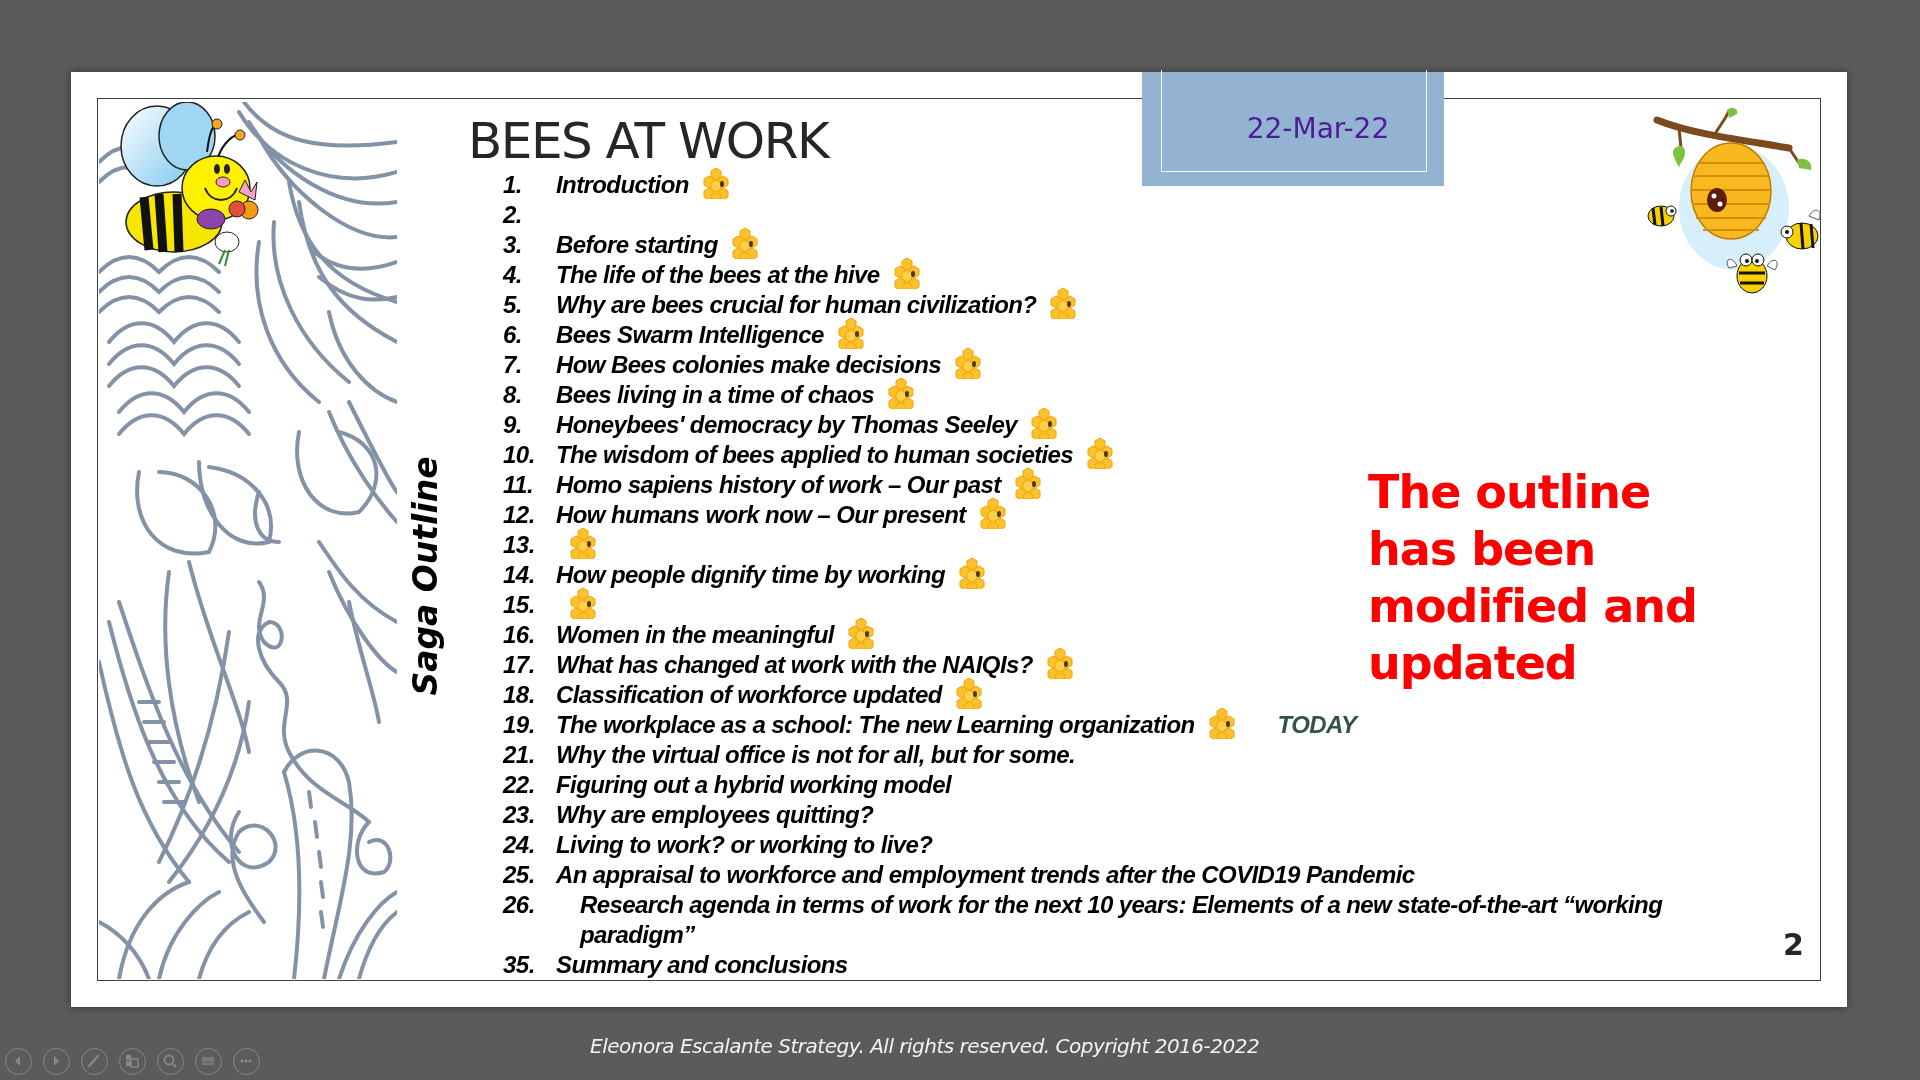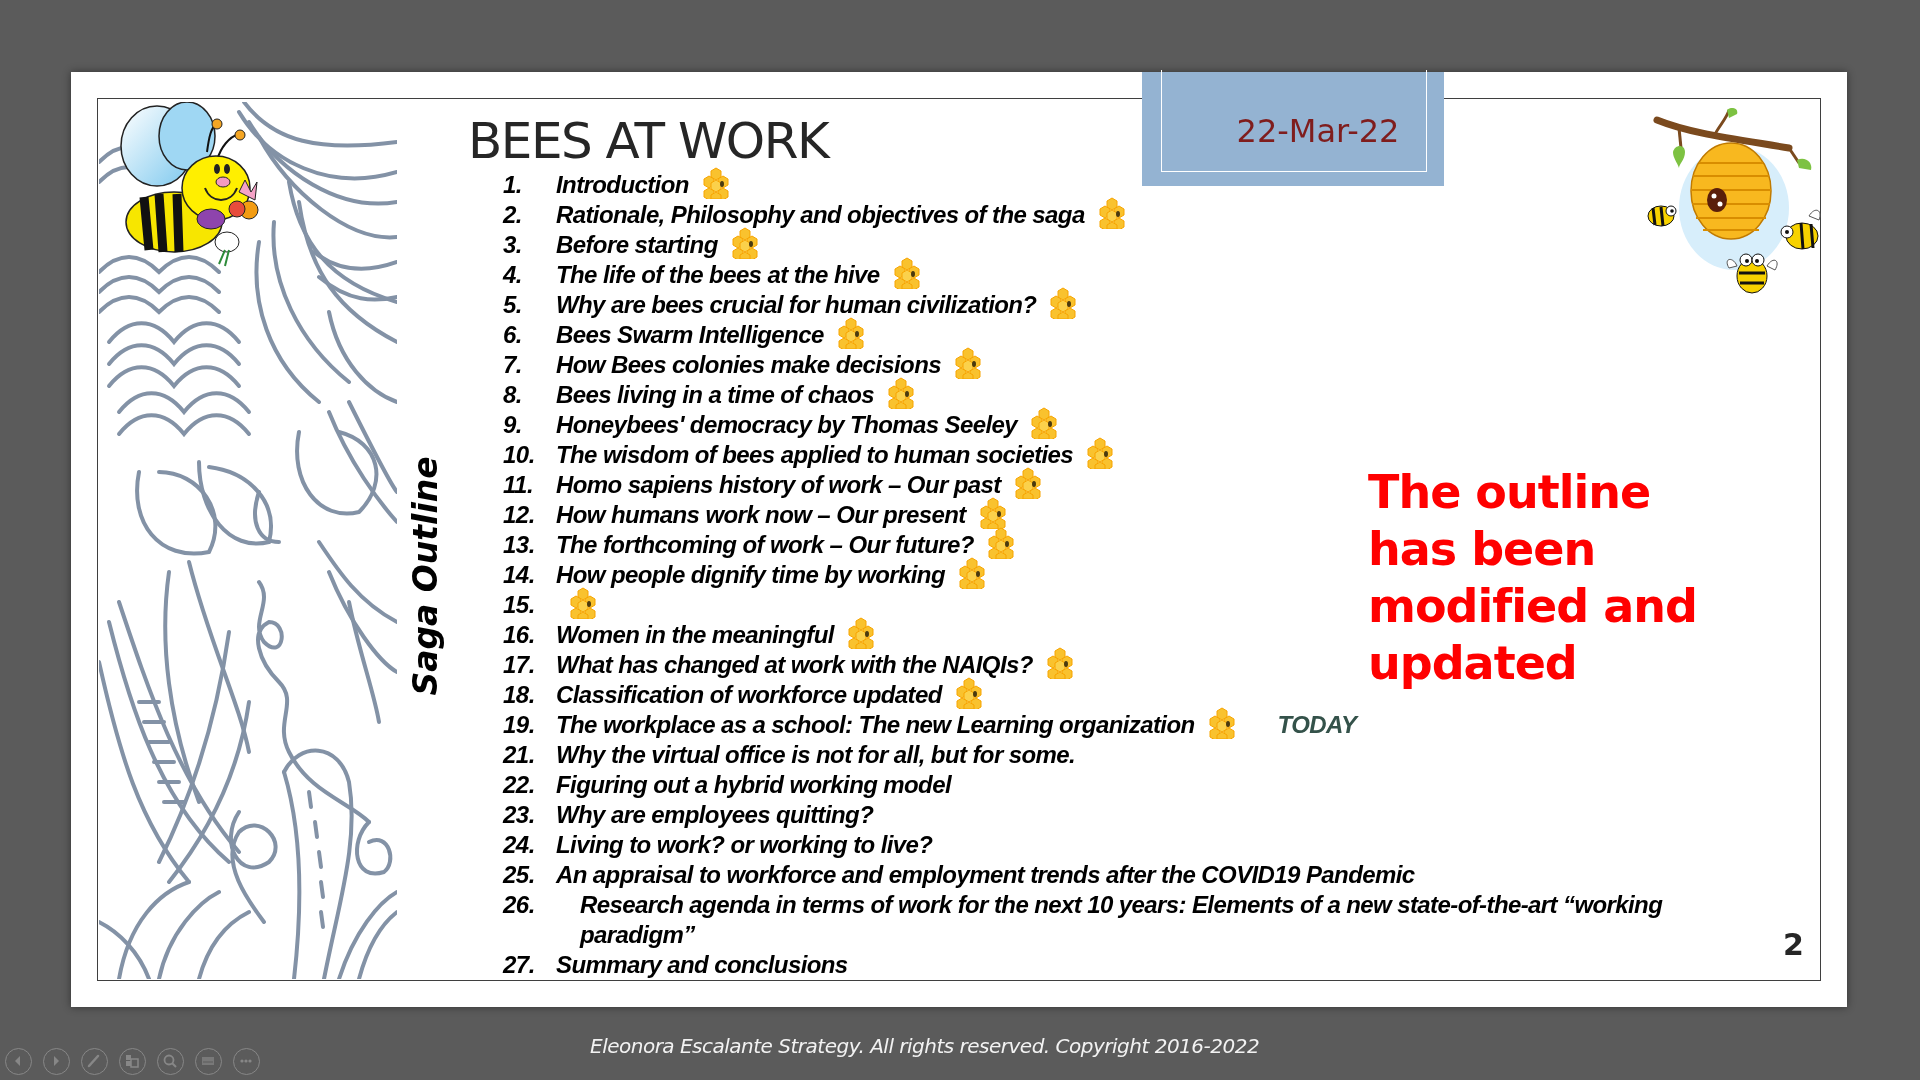--- a/index.html
+++ b/index.html
@@ -27,21 +27,21 @@
     position:absolute; left:1071px; top:0px; width:302px; height:114px;
     background:#94b3d2;
   }
   .date-box-frame {
     position:absolute; left:19px; top:-2px; width:266px; height:102px;
     border-left:1.5px solid #fff; border-right:1.5px solid #fff; border-bottom:1.5px solid #fff;
     box-sizing:border-box;
   }
   .date-text {
     position:absolute; left:0; width:352px; top:40px; text-align:center;
-    color:#7f1d1d; font-size:32px; font-family:"DejaVu Sans", sans-serif; letter-spacing:0px;
+    color:#4c1d95; font-size:28px; font-family:"DejaVu Sans", sans-serif; letter-spacing:0px;
   }
   .title {
     position:absolute; left:397px; top:40px;
     font-family:"DejaVu Sans", sans-serif; font-size:50px; color:#262626;
     letter-spacing:-1.5px; white-space:nowrap; font-weight:normal;
   }
   .side-label {
     position:absolute; left:339px; top:372px; width:30px; height:263px;
   }
   .side-label span {
@@ -209,32 +209,20 @@
       <polygon points="15,13 20,16 20,22 15,25 10,22 10,16" fill="#fbd14b"></polygon>
       <polygon points="8,21 13,24 13,30 8,33 3,30 3,24"></polygon>
       <polygon points="22,21 27,24 27,30 22,33 17,30 17,24"></polygon>
       <polygon points="15,25 20,28 20,32 10,32 10,28"></polygon>
     </g>
     <ellipse cx="21" cy="17" rx="2" ry="3" fill="#4a3a10"></ellipse>
   </svg></span>
       </li>
       <li class="outline-item">
         <span class="item-num">2.</span>
-        <span class="item-text"><span>Rationale,  Philosophy and objectives of the saga</span><svg class="hc" viewBox="0 0 30 32">
-    <g fill="#f9c22e" stroke="#f7a400" stroke-width="1">
-      <polygon points="15,1 20,4 20,10 15,13 10,10 10,4"></polygon>
-      <polygon points="8,9 13,12 13,18 8,21 3,18 3,12"></polygon>
-      <polygon points="22,9 27,12 27,18 22,21 17,18 17,12"></polygon>
-      <polygon points="15,13 20,16 20,22 15,25 10,22 10,16" fill="#fbd14b"></polygon>
-      <polygon points="8,21 13,24 13,30 8,33 3,30 3,24"></polygon>
-      <polygon points="22,21 27,24 27,30 22,33 17,30 17,24"></polygon>
-      <polygon points="15,25 20,28 20,32 10,32 10,28"></polygon>
-    </g>
-    <ellipse cx="21" cy="17" rx="2" ry="3" fill="#4a3a10"></ellipse>
-  </svg></span>
       </li>
       <li class="outline-item">
         <span class="item-num">3.</span>
         <span class="item-text"><span>Before starting</span><svg class="hc" viewBox="0 0 30 32">
     <g fill="#f9c22e" stroke="#f7a400" stroke-width="1">
       <polygon points="15,1 20,4 20,10 15,13 10,10 10,4"></polygon>
       <polygon points="8,9 13,12 13,18 8,21 3,18 3,12"></polygon>
       <polygon points="22,9 27,12 27,18 22,21 17,18 17,12"></polygon>
       <polygon points="15,13 20,16 20,22 15,25 10,22 10,16" fill="#fbd14b"></polygon>
       <polygon points="8,21 13,24 13,30 8,33 3,30 3,24"></polygon>
@@ -374,21 +362,21 @@
       <polygon points="15,13 20,16 20,22 15,25 10,22 10,16" fill="#fbd14b"></polygon>
       <polygon points="8,21 13,24 13,30 8,33 3,30 3,24"></polygon>
       <polygon points="22,21 27,24 27,30 22,33 17,30 17,24"></polygon>
       <polygon points="15,25 20,28 20,32 10,32 10,28"></polygon>
     </g>
     <ellipse cx="21" cy="17" rx="2" ry="3" fill="#4a3a10"></ellipse>
   </svg></span>
       </li>
       <li class="outline-item">
         <span class="item-num">13.</span>
-        <span class="item-text"><span>The forthcoming of work – Our future?</span><svg class="hc" viewBox="0 0 30 32">
+        <span class="item-text"><svg class="hc" viewBox="0 0 30 32">
     <g fill="#f9c22e" stroke="#f7a400" stroke-width="1">
       <polygon points="15,1 20,4 20,10 15,13 10,10 10,4"></polygon>
       <polygon points="8,9 13,12 13,18 8,21 3,18 3,12"></polygon>
       <polygon points="22,9 27,12 27,18 22,21 17,18 17,12"></polygon>
       <polygon points="15,13 20,16 20,22 15,25 10,22 10,16" fill="#fbd14b"></polygon>
       <polygon points="8,21 13,24 13,30 8,33 3,30 3,24"></polygon>
       <polygon points="22,21 27,24 27,30 22,33 17,30 17,24"></polygon>
       <polygon points="15,25 20,28 20,32 10,32 10,28"></polygon>
     </g>
     <ellipse cx="21" cy="17" rx="2" ry="3" fill="#4a3a10"></ellipse>
@@ -502,21 +490,21 @@
       </li>
       <li class="outline-item">
         <span class="item-num">25.</span>
         <span class="item-text"><span>An appraisal to workforce and employment trends after the COVID19 Pandemic</span></span>
       </li>
       <li class="outline-item two-line">
         <span class="item-num">26.</span>
         <span class="item-text"><span>Research agenda in terms of work for the next 10 years: Elements of a new state-of-the-art “working paradigm”</span></span>
       </li>
       <li class="outline-item">
-        <span class="item-num">27.</span>
+        <span class="item-num">35.</span>
         <span class="item-text"><span> Summary and conclusions</span></span>
       </li>
     </ol>
 
   <div class="red-note">The outline has been modified and updated</div>
 
   <svg class="hive-art" viewBox="0 0 190 200">
     <ellipse cx="95" cy="100" rx="55" ry="62" fill="#d7eefb"></ellipse>
     <path d="M18 12 C 50 25, 90 30, 150 40" stroke="#7b4a1e" stroke-width="7" fill="none" stroke-linecap="round"></path>
     <path d="M75 28 C 80 18, 88 10, 90 2" stroke="#7b4a1e" stroke-width="3" fill="none"></path>

